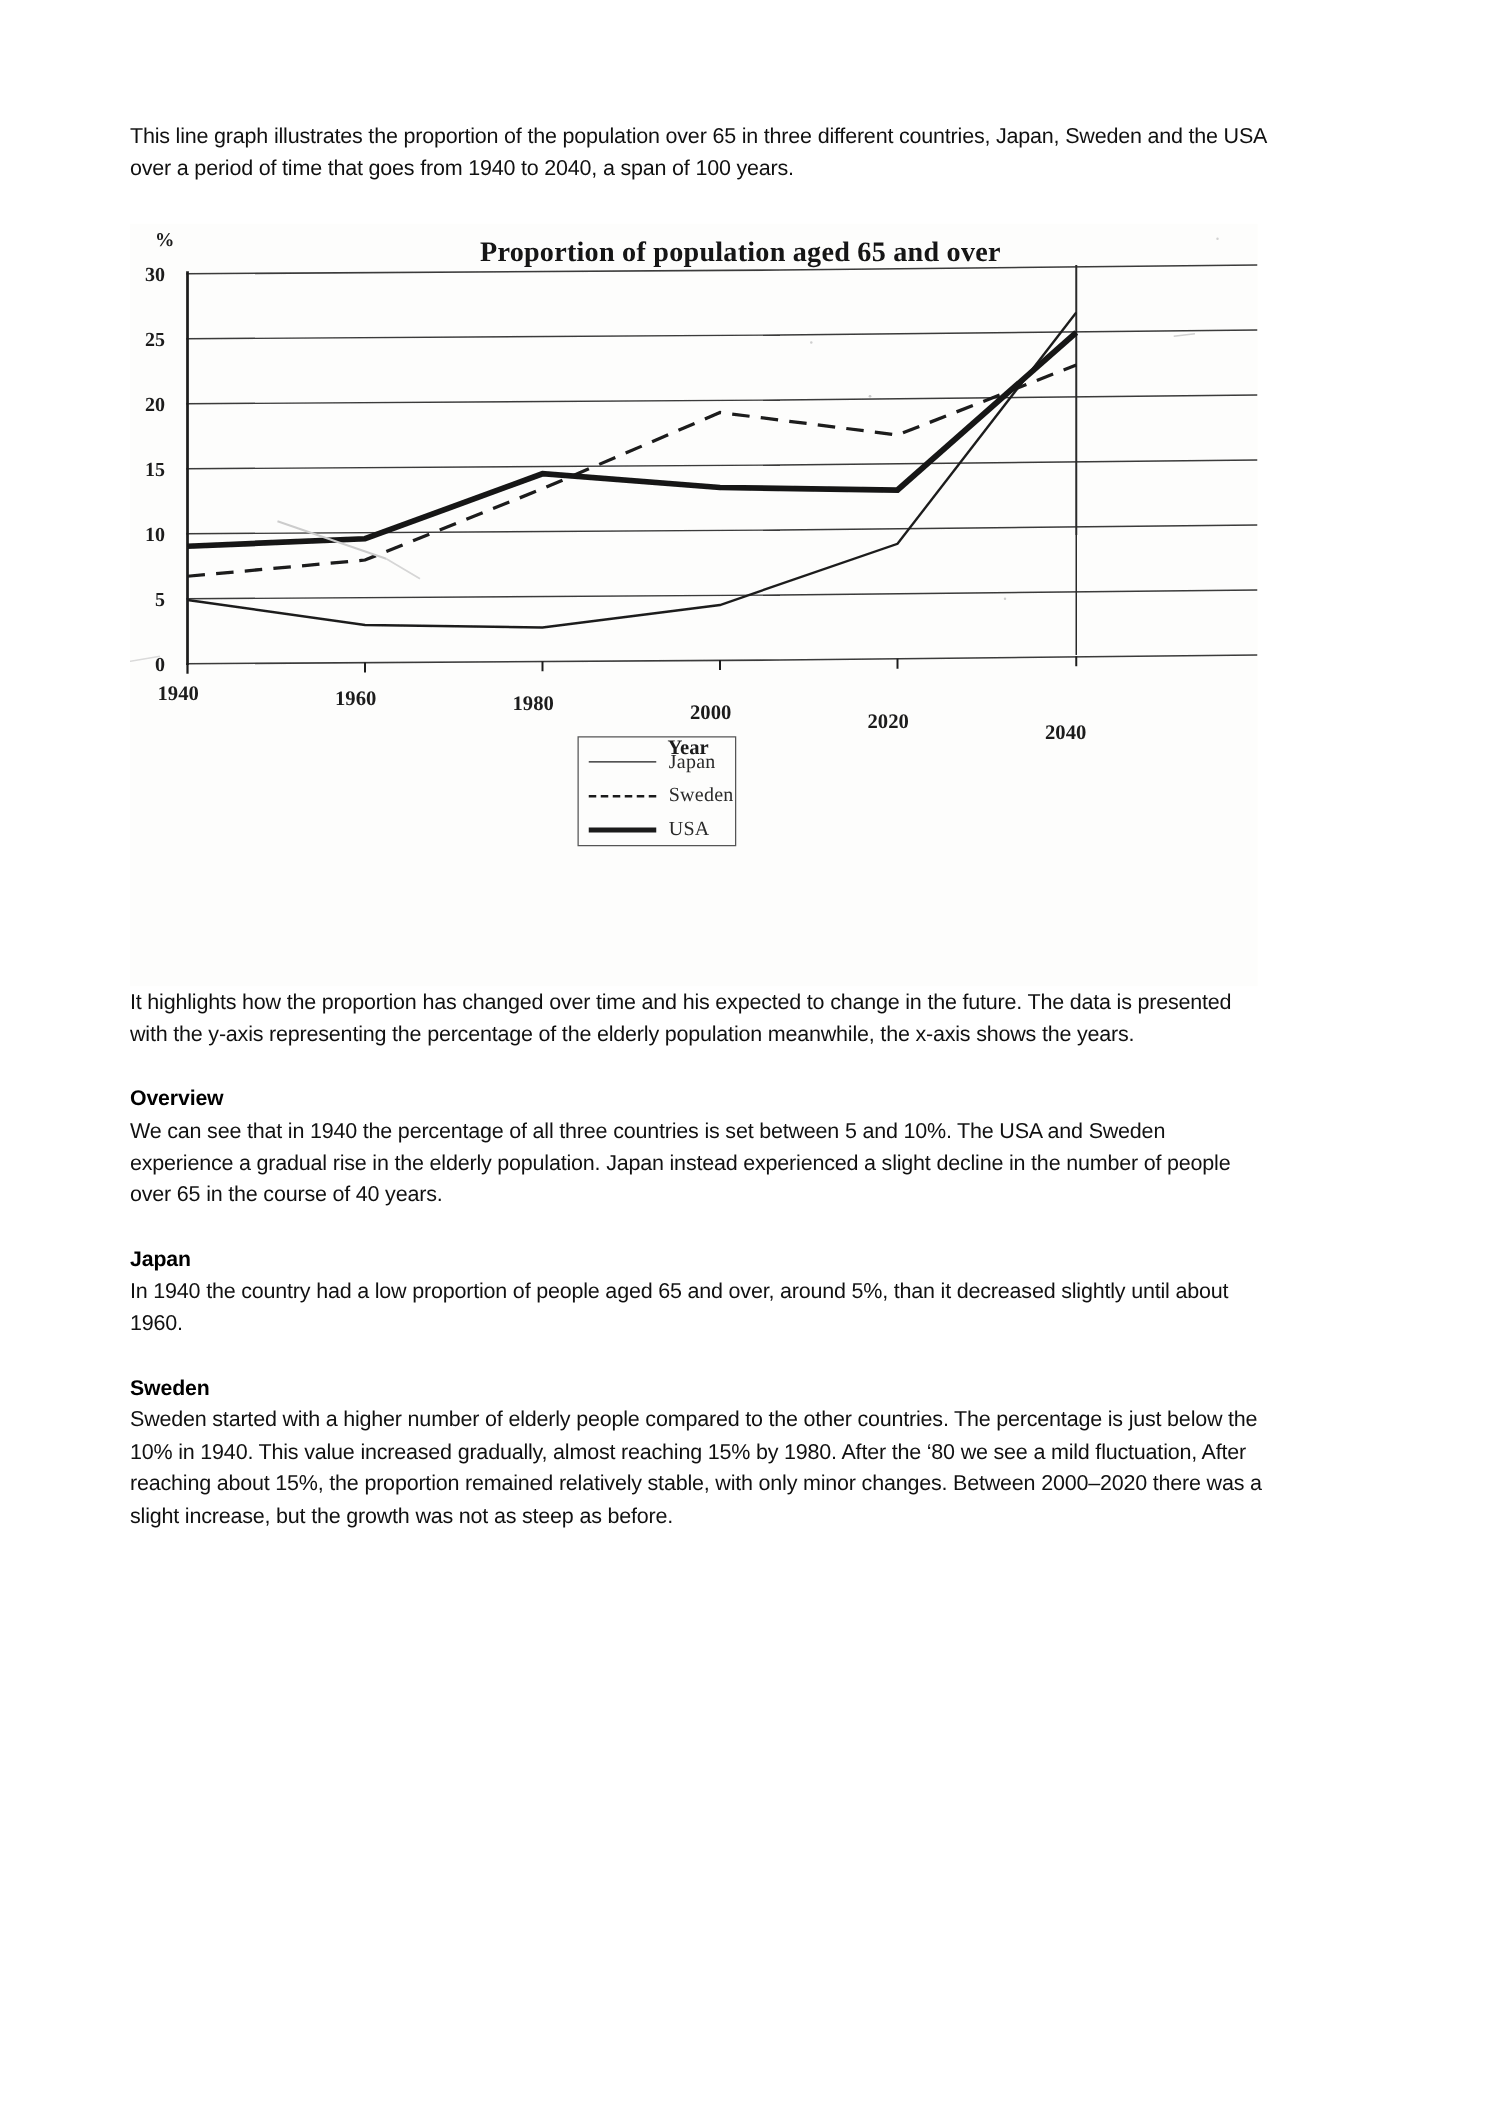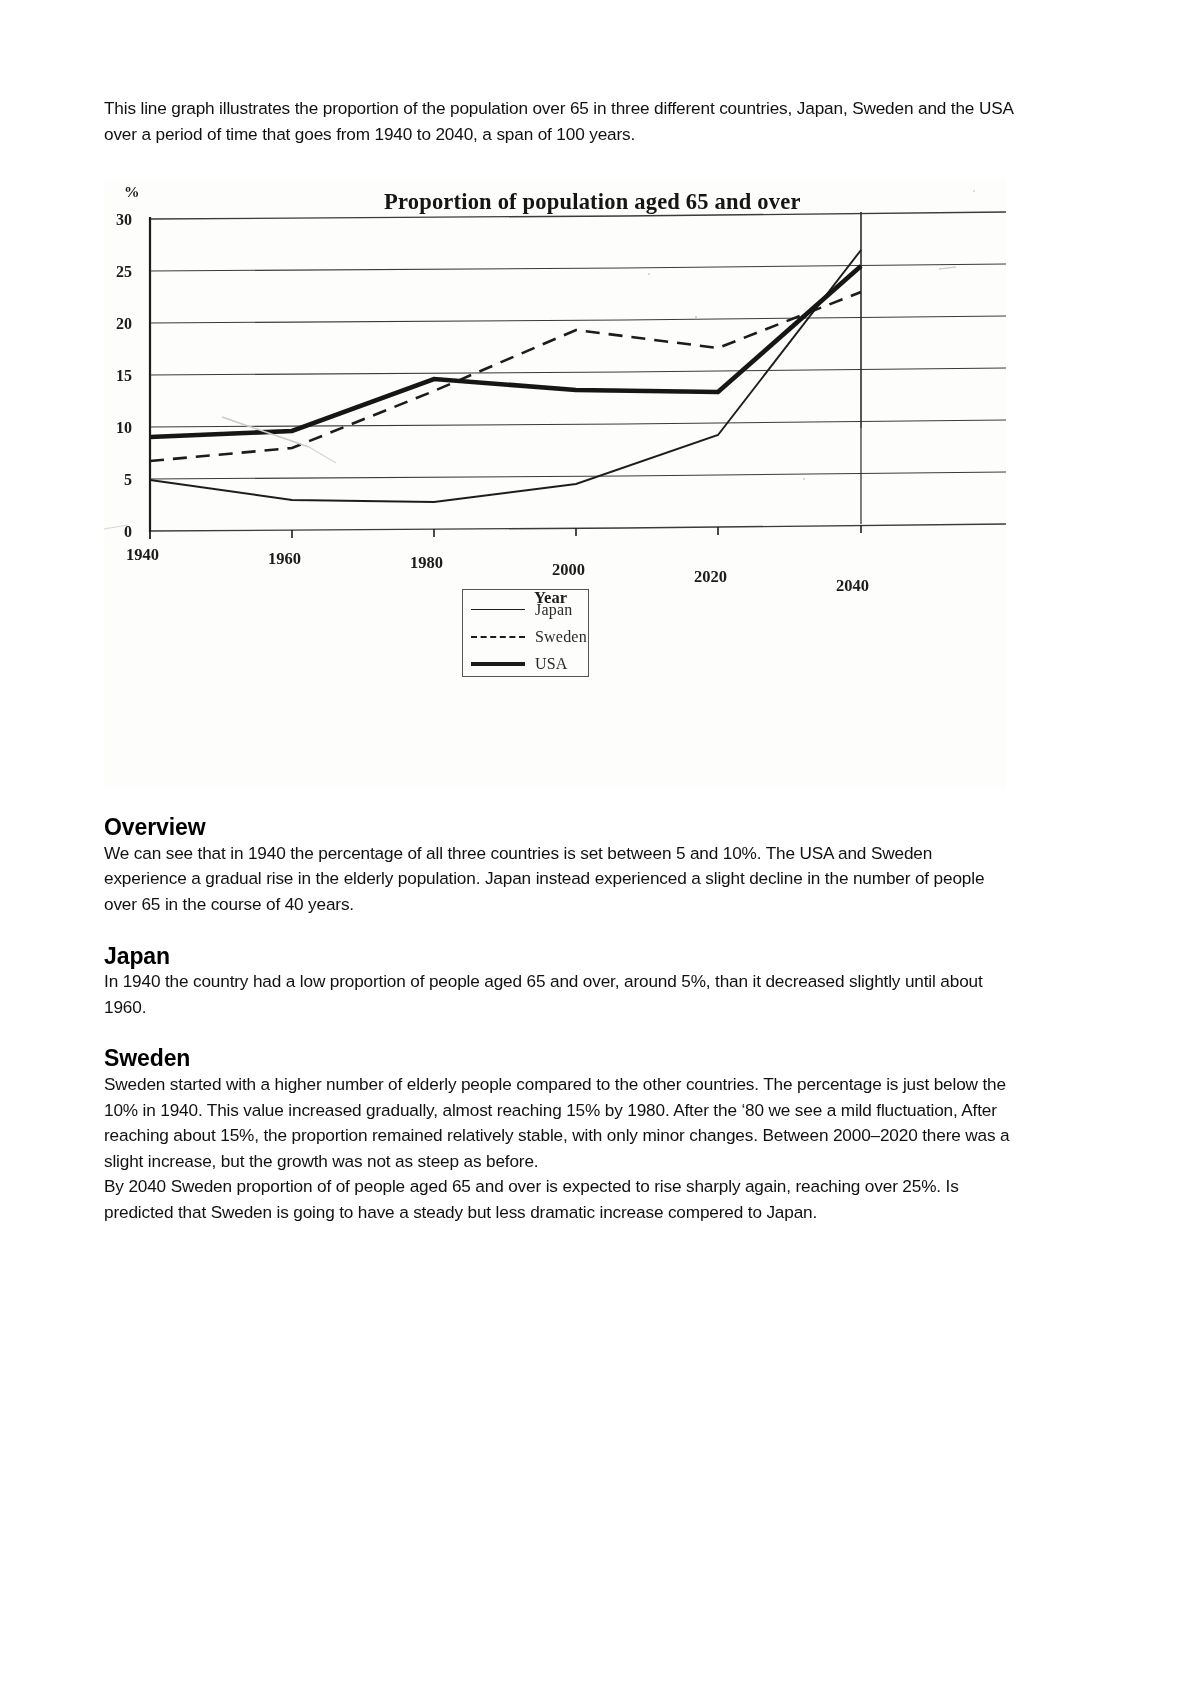--- a/index.html
+++ b/index.html
@@ -24,21 +24,21 @@
     margin: 0;
     font-size: 17.2px;
     line-height: 25.6px;
     letter-spacing: -0.15px;
     color: #111;
     font-weight: 400;
   }
   .gap-md { height: 26px; }
   h3.section {
     margin: 0;
-    font-size: 23px;
+    font-size: 17px;
     line-height: 25.6px;
     font-weight: bold;
     color: #000;
     letter-spacing: -0.1px;
   }
 
   
   .figure-wrap {
     position: relative;
     margin: 32px 0 0 0;
@@ -193,30 +193,30 @@
       </div>
       <div class="legend-row">
         <span class="legend-swatch">
             <i class="ln-thick"></i>
           </span>
         <span class="legend-label">USA</span>
       </div>
     </div>
   </div>
 
+  <p class="para">It highlights how the proportion has changed over time and his expected to change in the future. The data is presented with the y-axis representing the percentage of the elderly population meanwhile, the x-axis shows the years.</p>
 
   <div class="gap-md"></div>
 
   <h3 class="section">Overview</h3>
   <p class="para">We can see that in 1940 the percentage of all three countries is set between 5 and 10%. The USA and Sweden experience a gradual rise in the elderly population. Japan instead experienced a slight decline in the number of people over 65 in the course of 40 years.</p>
 
   <div class="gap-md"></div>
 
   <h3 class="section">Japan</h3>
   <p class="para">In 1940 the country had a low proportion of people aged 65 and over, around 5%, than it decreased slightly until about 1960.</p>
 
   <div class="gap-md"></div>
 
   <h3 class="section">Sweden</h3>
   <p class="para">Sweden started with a higher number of elderly people compared to the other countries. The percentage is just below the 10% in 1940. This value increased gradually, almost reaching 15% by 1980. After the ‘80 we see a mild fluctuation,      After reaching about 15%, the proportion remained relatively stable, with only minor changes. Between 2000–2020 there was a slight increase, but the growth was not as steep as before.</p>
-  <p class="para">By 2040 Sweden proportion of of people aged 65 and over is expected to rise sharply again, reaching over 25%. Is predicted that Sweden is going to have a steady but less dramatic increase compered to Japan.</p>
 
 </div>
 
 </body></html>

